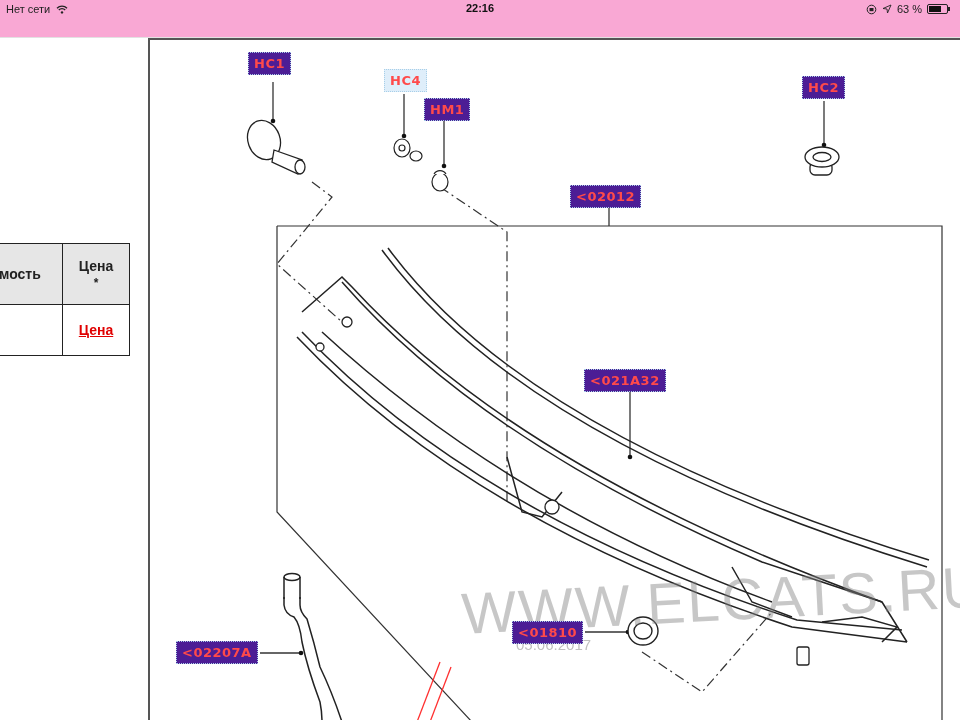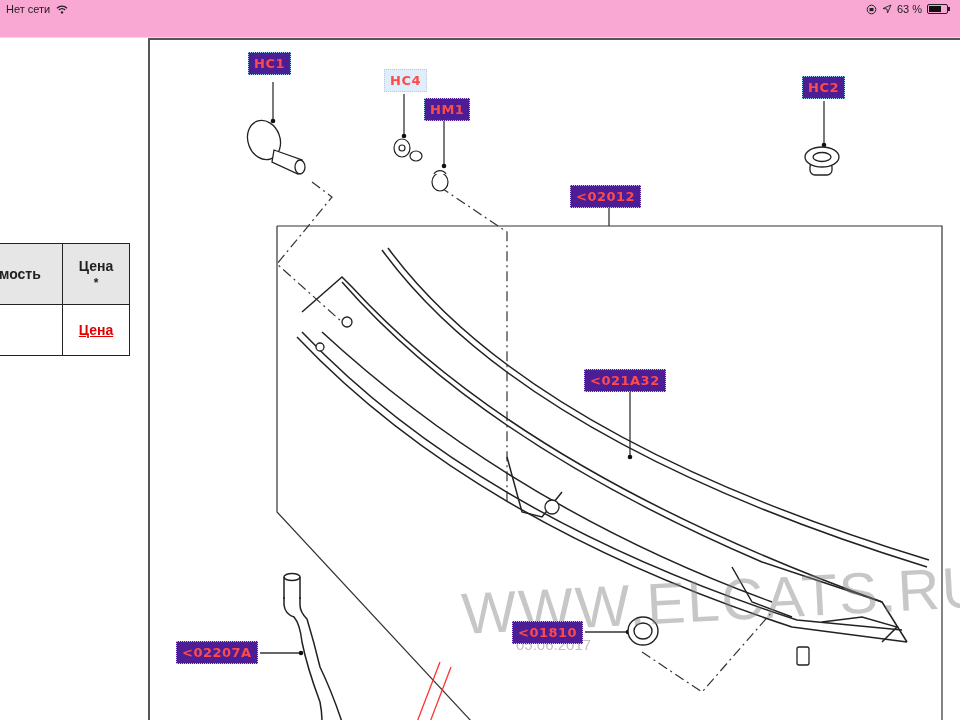--- a/index.html
+++ b/index.html
@@ -41,20 +41,21 @@
 <div class="statusbar">
   <div class="sb-left">
     <span>Нет сети</span>
     <svg width="12" height="9" viewBox="0 0 12 9" style="vertical-align:-1px;margin-left:3px">
       <path d="M1 3.2 A7 7 0 0 1 11 3.2" stroke="#222" stroke-width="1.3" fill="none"></path>
       <path d="M2.8 5 A4.5 4.5 0 0 1 9.2 5" stroke="#222" stroke-width="1.3" fill="none"></path>
       <circle cx="6" cy="7.4" r="1.2" fill="#222"></circle>
     </svg>
   </div>
   <div class="sb-center">
+    <span class="sb-time">22:16</span>
   </div>
   <div class="sb-right">
     <svg width="11" height="11" viewBox="0 0 11 11">
       <circle cx="5.5" cy="5.5" r="4.3" stroke="#222" stroke-width="1" fill="none"></circle>
       <rect x="3.5" y="4" width="4" height="3.2" fill="#222"></rect>
     </svg>
     <svg width="10" height="10" viewBox="0 0 10 10">
       <path d="M9 1 L1 4.5 L5 5 L5.5 9 Z" stroke="#222" stroke-width="0.9" fill="none"></path>
     </svg>
     <span>63 %</span>

